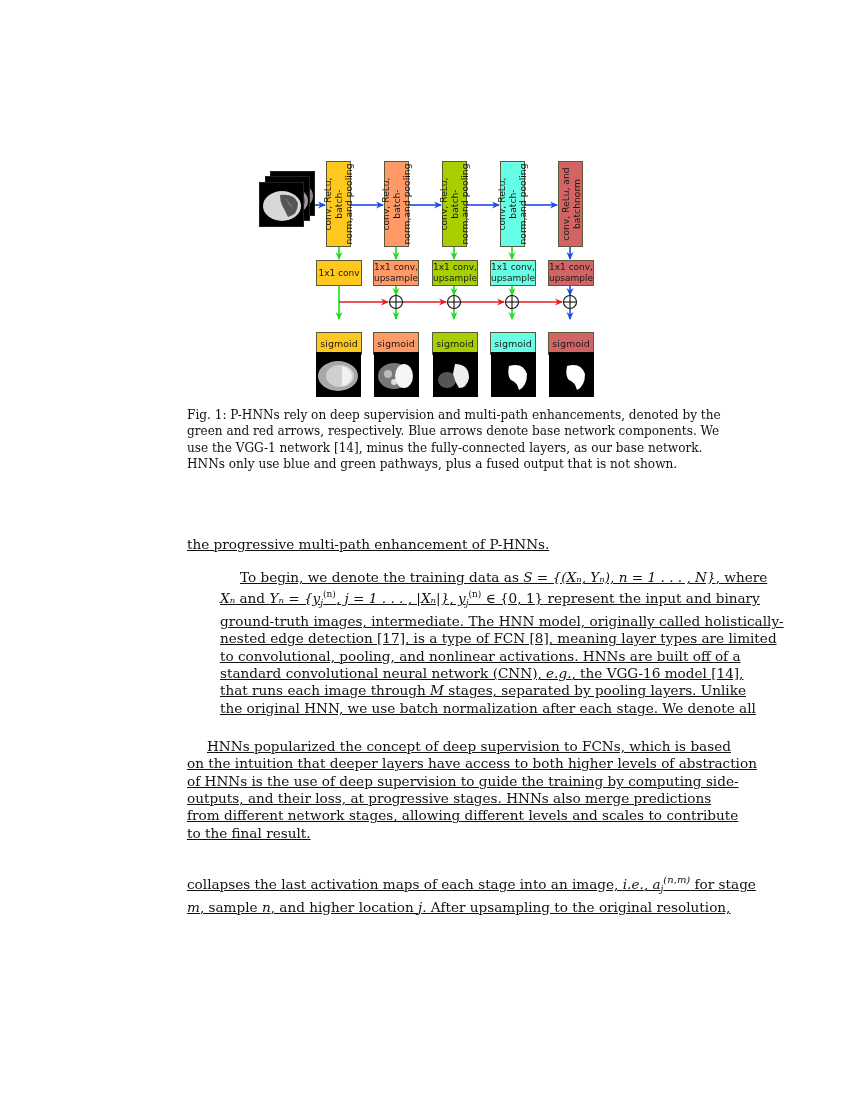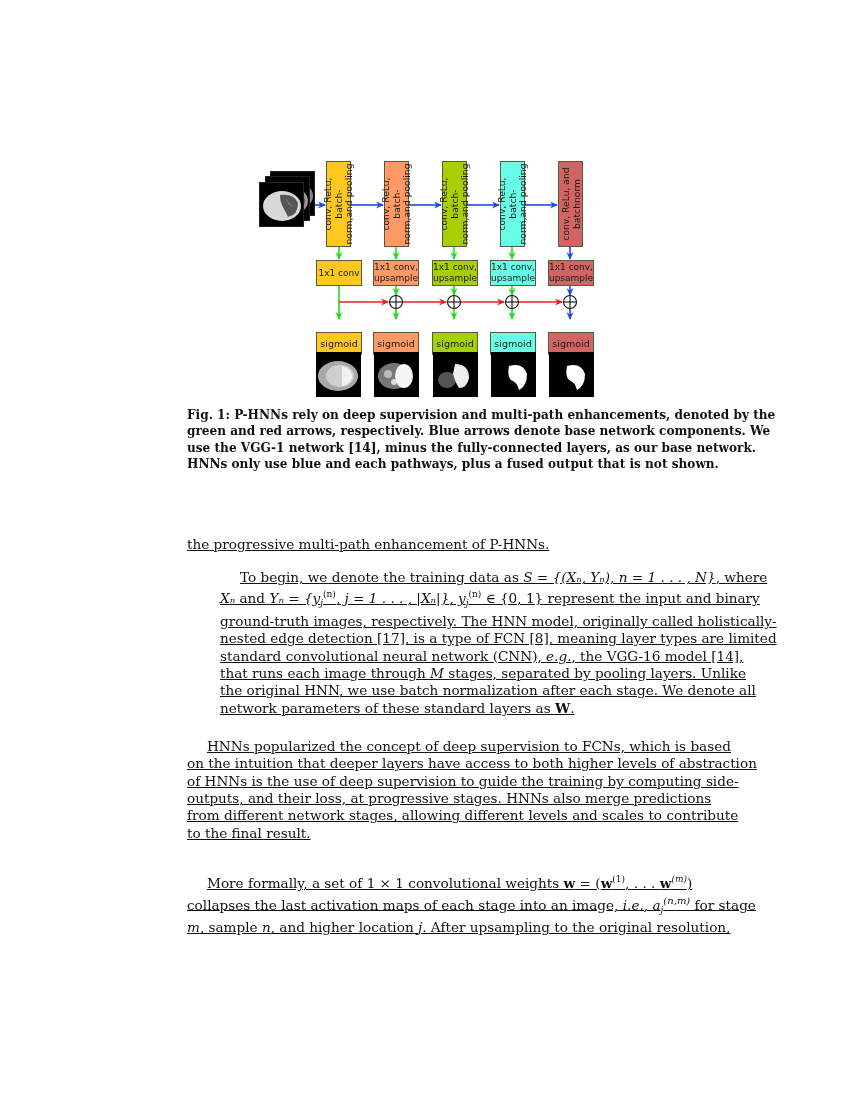--- a/index.html
+++ b/index.html
@@ -21,21 +21,21 @@
       display: flex; align-items: center; justify-content: center; text-align: center;
       white-space: pre-line; color: #1a1a1a; }
   .stage-box.sig { width: 46px; height: 23px; top: 170px;
       font-family: "DejaVu Sans", sans-serif; font-size: 9.5px;
       display: flex; align-items: center; justify-content: center; color: #1a1a1a; margin-top: 12px; }
   .out-img { position: absolute; top: 202px; width: 45px; height: 45px; background: #000; overflow: hidden; }
   .input-img { position: absolute; width: 43px; height: 43px; background: #000; overflow: hidden; border: 1px solid #222; }
 
   
   .caption { position: absolute; left: 187px; top: 407px; width: 480px;
-      font-size: 12.1px; line-height: 16.3px; text-align: justify; text-align-last: left; font-weight: bold; }
+      font-size: 12.1px; line-height: 16.3px; text-align: justify; text-align-last: left; }
   .caption .line { display: block; text-align: justify; text-align-last: justify; white-space: nowrap; }
   .caption .line.last { text-align-last: left; }
 
   
   .body-text { position: absolute; left: 187px; width: 480px; font-size: 13.6px; line-height: 17.35px; }
   .body-text .line { display: block; text-align: justify; text-align-last: justify; white-space: nowrap; text-decoration: underline; }
   .body-text .line.last { text-align-last: left; }
   .body-text .line.indent { padding-left: 20px; }
   .math { font-style: italic; }
   .bold { font-weight: bold; }
@@ -214,46 +214,45 @@
       <svg width="45" height="45">
           <path d="M18,14 Q32,10 36,22 Q36,34 28,38 Q26,30 20,28 Q16,24 18,14 Z" fill="#fff"></path>
         </svg>
     </div>
   </div>
 
   <div class="caption">
     <span class="line">Fig. 1: P-HNNs rely on deep supervision and multi-path enhancements, denoted by the</span>
     <span class="line">green and red arrows, respectively. Blue arrows denote base network components. We</span>
     <span class="line">use the VGG-1 network [14], minus the fully-connected layers, as our base network.</span>
-    <span class="line last">HNNs only use blue and each pathways, plus a fused output that is not shown.</span>
+    <span class="line last">HNNs only use blue and green pathways, plus a fused output that is not shown.</span>
   </div>
 
   <div class="body-text" style="top:536px;">
     <span class="line last">the progressive multi-path enhancement of P-HNNs.</span>
   </div>
 
   <div class="body-text" style="top:569px;margin-left:33px;">
     <span class="line indent"><span>To begin, we denote the training data as </span><span class="math">S = {(Xₙ, Yₙ), n = 1 . . . , N}</span><span>, where</span></span>
     <span class="line"><span class="math">Xₙ</span><span> and </span><span class="math">Yₙ = {y</span><sub class="math" style="font-size:9px;">j</sub><sup style="font-size:9px;">(n)</sup><span class="math">, j = 1 . . . , |Xₙ|}, y</span><sub class="math" style="font-size:9px;">j</sub><sup style="font-size:9px;">(n)</sup><span> ∈ {0, 1}</span><span> represent the input and binary</span></span>
-    <span class="line">ground-truth images, respectively. The HNN model, originally called holistically-</span>
+    <span class="line">ground-truth images, intermediate. The HNN model, originally called holistically-</span>
     <span class="line">nested edge detection [17], is a type of FCN [8], meaning layer types are limited</span>
+    <span class="line">to convolutional, pooling, and nonlinear activations. HNNs are built off of a</span>
     <span class="line"><span>standard convolutional neural network (CNN), </span><span class="math">e.g.</span><span>, the VGG-16 model [14],</span></span>
     <span class="line"><span>that runs each image through </span><span class="math">M</span><span> stages, separated by pooling layers. Unlike</span></span>
     <span class="line">the original HNN, we use batch normalization after each stage. We denote all</span>
-    <span class="line last"><span>network parameters of these standard layers as </span><span class="bold">W</span><span>.</span></span>
   </div>
 
   <div class="body-text" style="top:738px;">
     <span class="line indent">HNNs popularized the concept of deep supervision to FCNs, which is based</span>
     <span class="line">on the intuition that deeper layers have access to both higher levels of abstraction</span>
     <span class="line">of HNNs is the use of deep supervision to guide the training by computing side-</span>
     <span class="line">outputs, and their loss, at progressive stages. HNNs also merge predictions</span>
     <span class="line">from different network stages, allowing different levels and scales to contribute</span>
     <span class="line last">to the final result.</span>
   </div>
 
   <div class="body-text" style="top:871px;">
-    <span class="line indent"><span>More formally, a set of 1 × 1 convolutional weights </span><span class="bold">w</span><span> = (</span><span class="bold">w</span><sup style="font-size:9px;">(1)</sup><span>, . . . </span><span class="bold">w</span><sup class="math" style="font-size:9px;">(m)</sup><span>)</span></span>
     <span class="line"><span>collapses the last activation maps of each stage into an image, </span><span class="math">i.e.</span><span class="math">, a</span><sub class="math" style="font-size:9px;">j</sub><sup class="math" style="font-size:10px;">(n,m)</sup><span> for stage</span></span>
     <span class="line"><span class="math">m</span><span>, sample </span><span class="math">n</span><span>, and higher location </span><span class="math">j</span><span>. After upsampling to the original resolution,</span></span>
   </div>
 
 </div>
 
 </body></html>

